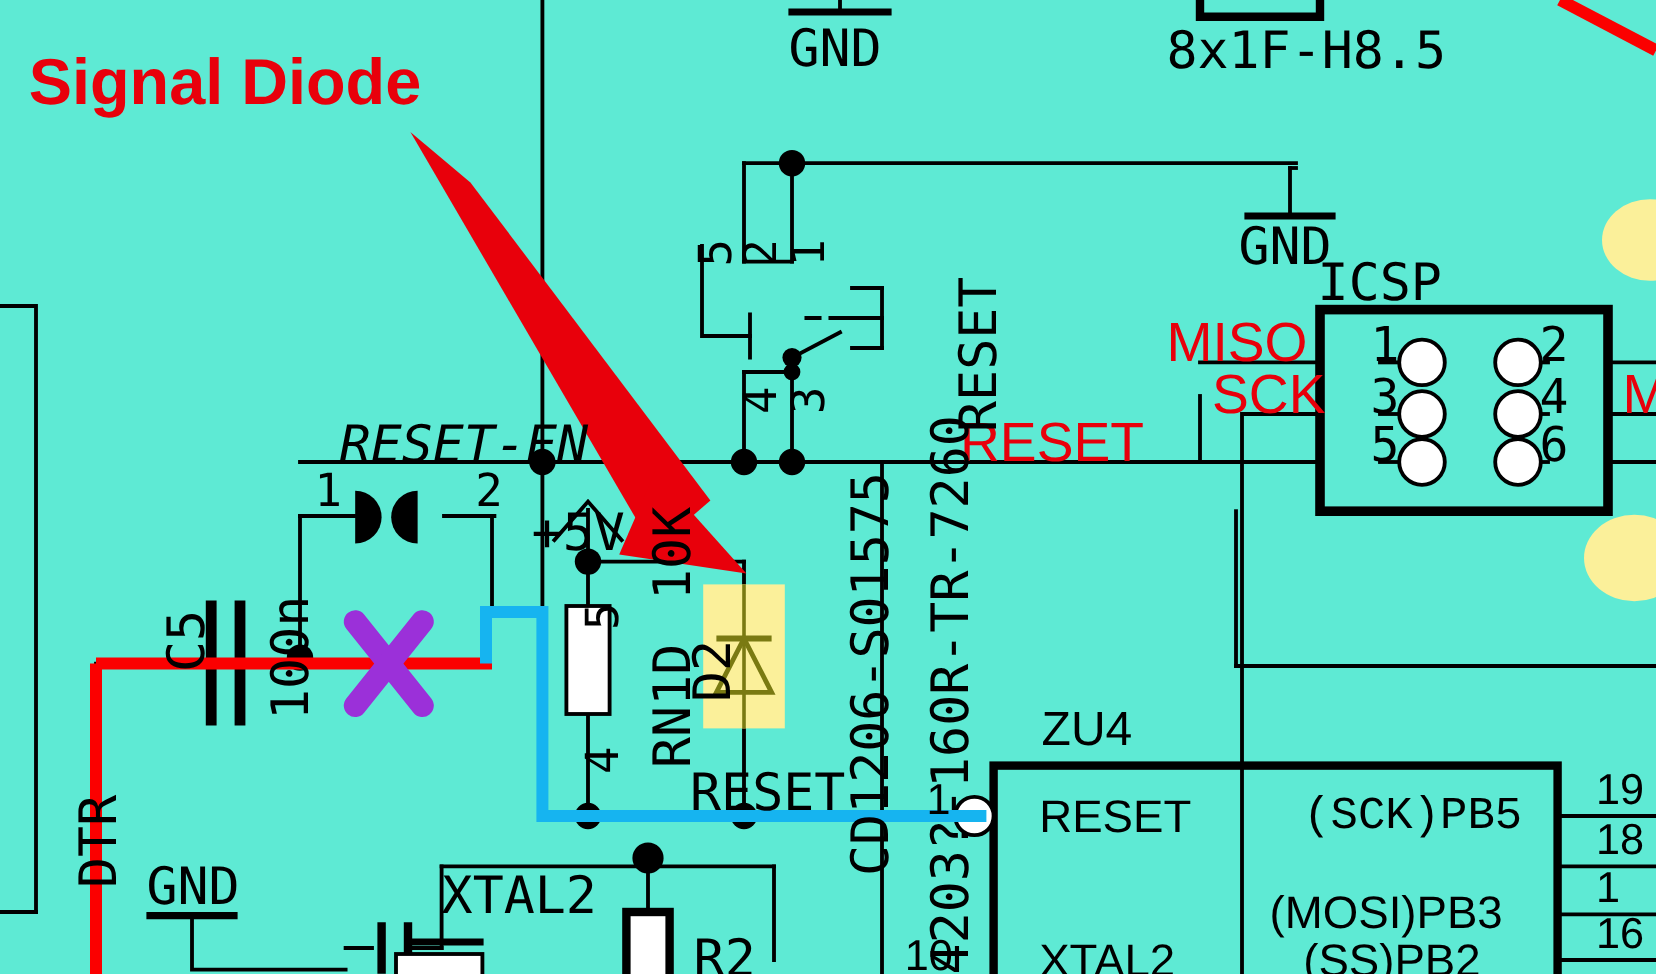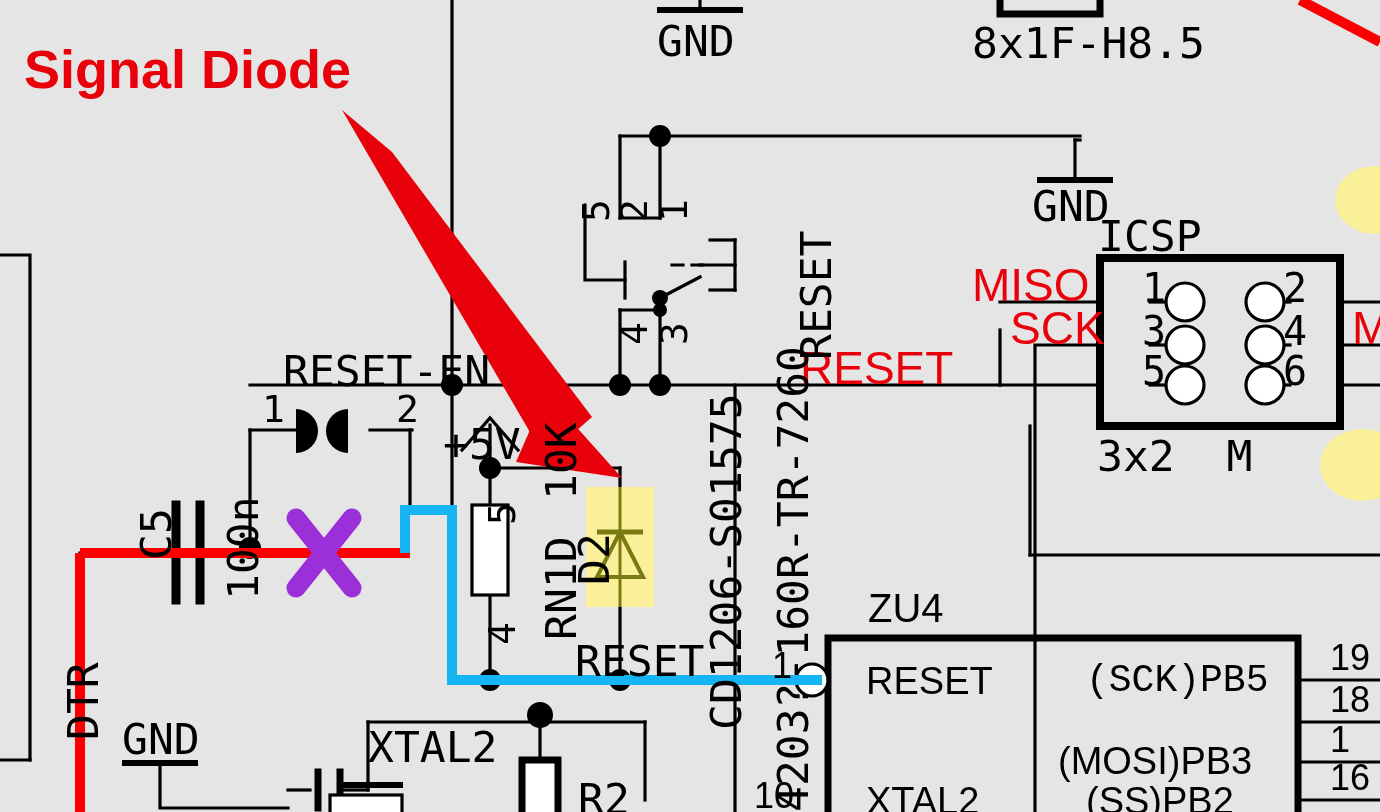--- a/index.html
+++ b/index.html
@@ -1,18 +1,18 @@
 <!DOCTYPE html>
 <html><head>
 <meta charset="utf-8">
 <style>
   html,body{margin:0;padding:0;background:#fff;}
   body{width:1380px;height:812px;overflow:hidden;
        font-family:"DejaVu Sans Mono",monospace;}
-  #stage{position:relative;width:1380px;height:812px;background:#e5e5e5;overflow:hidden;}
+  #stage{position:relative;width:1380px;height:812px;background:#5eead4;overflow:hidden;}
   svg.layer{position:absolute;left:0;top:0;width:1380px;height:812px;}
 
   .mono{font-family:"DejaVu Sans Mono",monospace;font-weight:400;}
   .sans{font-family:"Liberation Sans",sans-serif;font-weight:400;}
 
   
   .t{position:absolute;white-space:pre;line-height:1;color:#000;}
   .rot90{transform-origin:0 0;transform:rotate(-90deg);}
 
   .red{color:#e8000b;}
@@ -198,21 +198,20 @@
   <div class="t redbold" style="left:24px;top:42px;font-size:54px;">Signal Diode</div>
 
   <div class="t mono" style="left:657px;top:20px;font-size:43px;">GND</div>
 
   <div class="t mono" style="left:972px;top:22px;font-size:43px;">8x1F-H8.5</div>
 
   <div class="t mono" style="left:1032px;top:185px;font-size:43px;">GND</div>
 
   <div class="t mono" style="left:1098px;top:215px;font-size:43px;">ICSP</div>
 
-  <div class="t mono" style="left:1097px;top:435px;font-size:43px;">3x2  M</div>
 
   <div class="t mono" style="left:1142px;top:268px;font-size:40px;">1</div>
   <div class="t mono" style="left:1283px;top:268px;font-size:40px;">2</div>
   <div class="t mono" style="left:1142px;top:311px;font-size:40px;">3</div>
   <div class="t mono" style="left:1283px;top:311px;font-size:40px;">4</div>
   <div class="t mono" style="left:1142px;top:351px;font-size:40px;">5</div>
   <div class="t mono" style="left:1283px;top:351px;font-size:40px;">6</div>
 
   <div class="t sans red" style="left:972px;top:262px;font-size:46px;">MISO</div>
   <div class="t sans red" style="left:1010px;top:305px;font-size:46px;">SCK</div>
@@ -221,21 +220,21 @@
   <div class="t sans red" style="left:800px;top:345px;font-size:46px;">RESET</div>
 
   <div class="t mono rot90" style="left:795px;top:360px;font-size:43px;">RESET</div>
 
   <div class="t mono rot90" style="left:577px;top:222px;font-size:38px;">5</div>
   <div class="t mono rot90" style="left:615px;top:222px;font-size:38px;">2</div>
   <div class="t mono rot90" style="left:655px;top:222px;font-size:38px;">1</div>
   <div class="t mono rot90" style="left:615px;top:345px;font-size:38px;">4</div>
   <div class="t mono rot90" style="left:655px;top:345px;font-size:38px;">3</div>
 
-  <div class="t mono" style="left:283px;top:350px;font-size:43px;">RESET-EN</div>
+  <div class="t mono" style="left:283px;top:350px;font-size:43px;font-style:italic;">RESET-EN</div>
   <div class="t mono" style="left:262px;top:390px;font-size:38px;">1</div>
   <div class="t mono" style="left:396px;top:390px;font-size:38px;">2</div>
 
   <div class="t mono rot90" style="left:135px;top:560px;font-size:43px;">C5</div>
   <div class="t mono rot90" style="left:222px;top:600px;font-size:43px;">100n</div>
 
   <div class="t mono" style="left:443px;top:390px;font-size:43px;margin-top:33px;">+5V</div>
 
   <div class="t mono rot90" style="left:540px;top:640px;font-size:43px;">RN1D</div>
   <div class="t mono rot90" style="left:540px;top:500px;font-size:43px;">10K</div>

